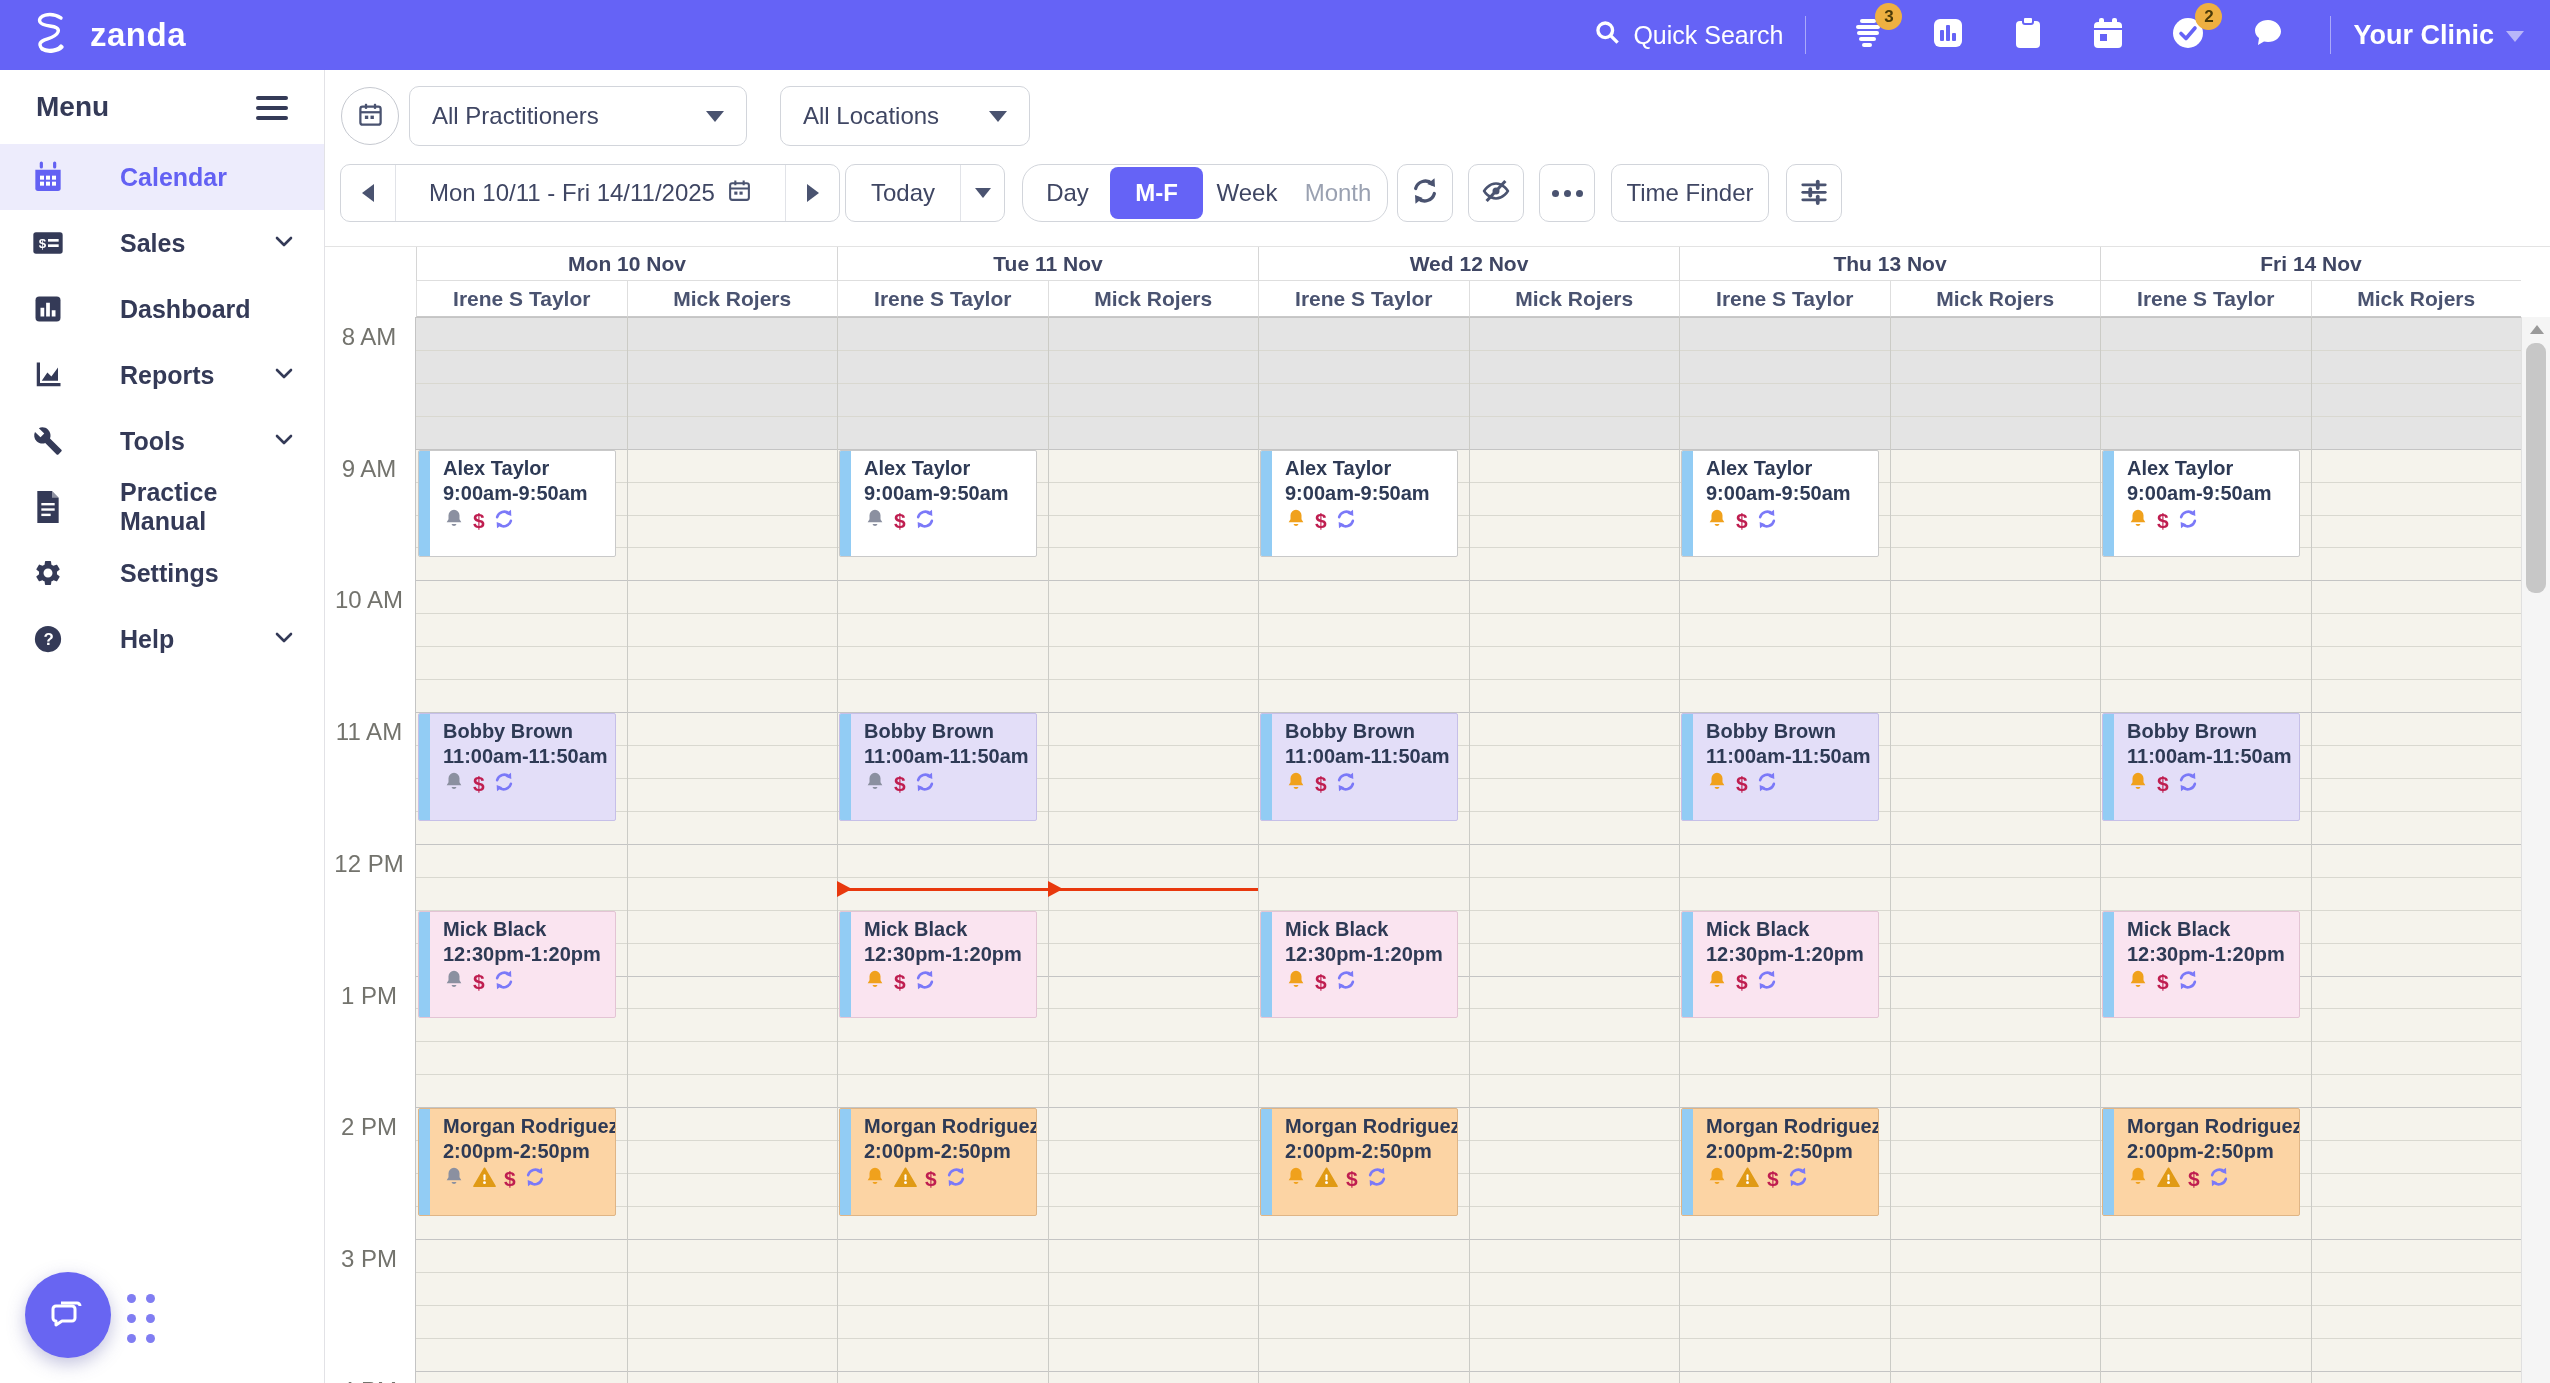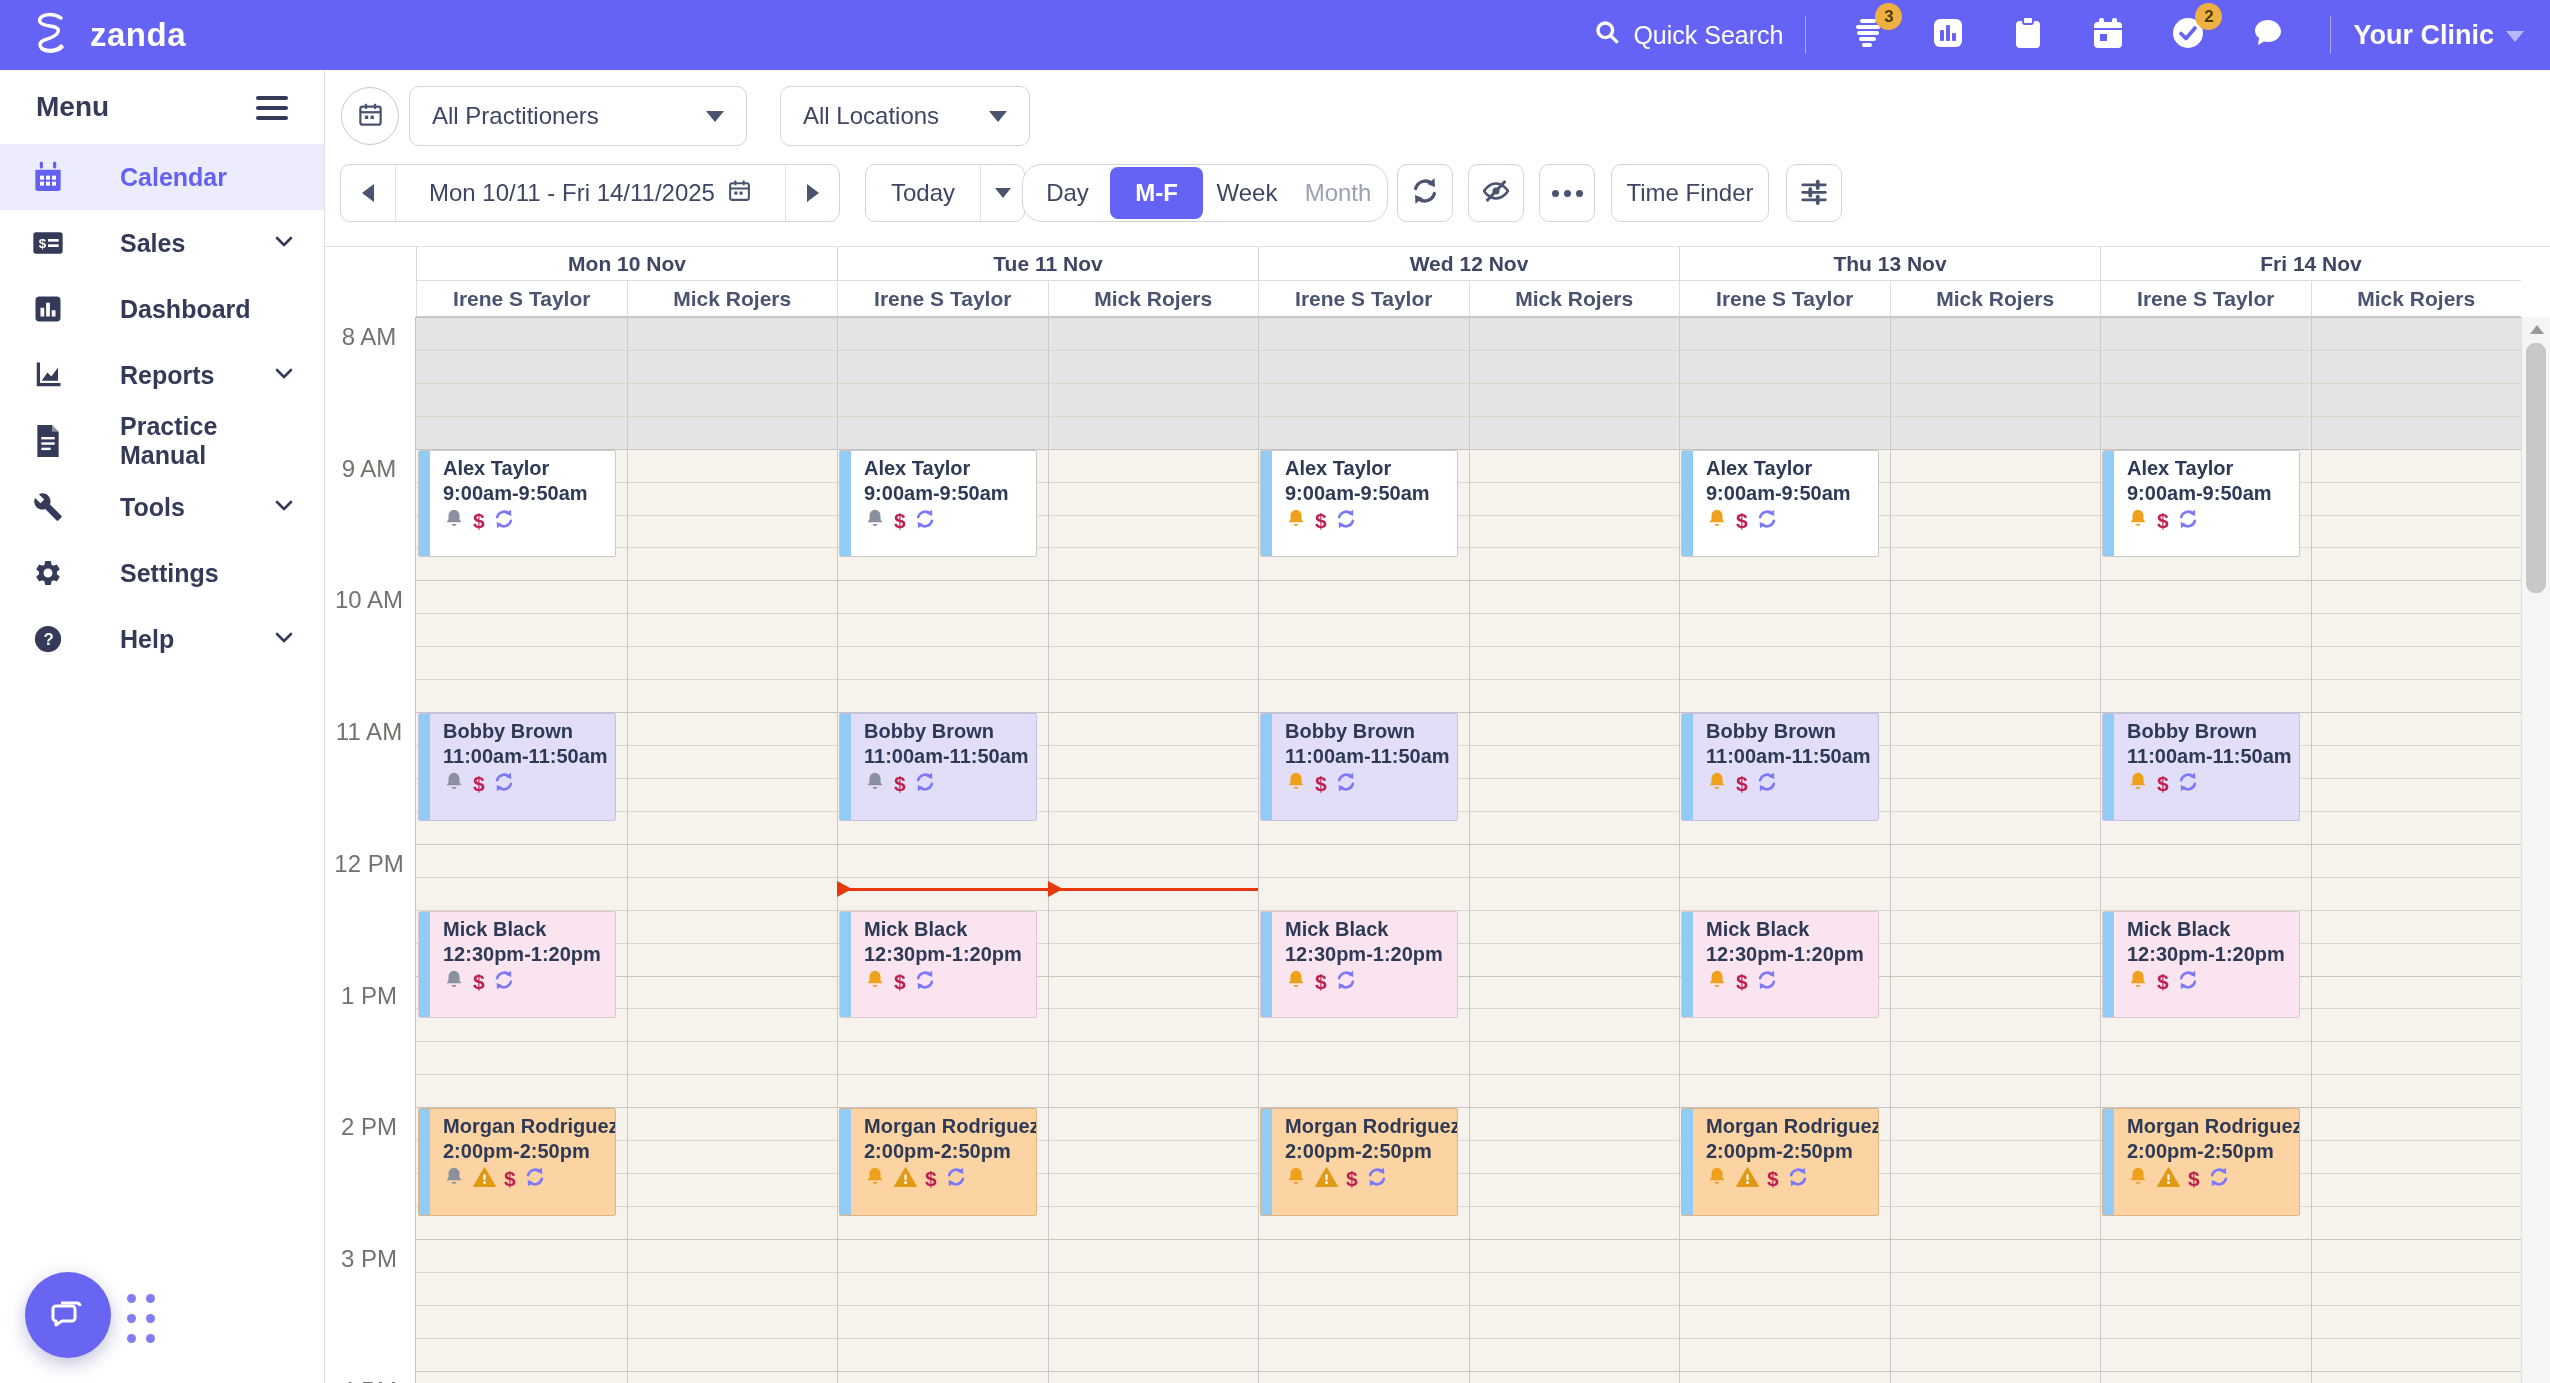--- a/index.html
+++ b/index.html
@@ -265,40 +265,40 @@
             <path d="M7 16.5l4.5-6.5 3.2 3.2 5.3-7.2v10.5z"></path>
           </svg>
         </span>
         <span class="s-label">Reports</span>
         <span><svg class="chev" viewBox="0 0 24 24" fill="none" stroke="currentColor" stroke-width="2.6" stroke-linecap="round" stroke-linejoin="round">
             <path d="M5 9l7 7 7-7"></path>
           </svg></span>
       </div>
       <div class="side-item">
         <span class="s-ic">
+          <svg width="30" height="30" viewBox="0 0 24 24" fill="currentColor">
+            <path d="M22.7 19l-9.1-9.1c.9-2.3.4-5-1.5-6.9-2-2-5-2.4-7.4-1.3L9 6 6 9 1.6 4.7C.4 7.1.9 10.1 2.9 12.1c1.9 1.9 4.6 2.4 6.9 1.5l9.1 9.1c.4.4 1 .4 1.4 0l2.3-2.3c.5-.4.5-1.1.1-1.4z"></path>
+          </svg>
+        </span>
+        <span class="s-label">Tools</span>
+        <span><svg class="chev" viewBox="0 0 24 24" fill="none" stroke="currentColor" stroke-width="2.6" stroke-linecap="round" stroke-linejoin="round">
+            <path d="M5 9l7 7 7-7"></path>
+          </svg></span>
+      </div>
+      <div class="side-item">
+        <span class="s-ic">
           <svg width="28" height="32" viewBox="0 0 20 24" fill="currentColor">
             <path d="M2 0h11l5 5v19H2z"></path>
             <path d="M13 0v5h5z" fill="#fff" opacity=".45"></path>
             <rect x="5" y="9" width="10" height="1.8" fill="#fff"></rect>
             <rect x="5" y="13" width="10" height="1.8" fill="#fff"></rect>
             <rect x="5" y="17" width="7" height="1.8" fill="#fff"></rect>
           </svg>
         </span>
         <span class="s-label">Practice Manual</span>
-      </div>
-      <div class="side-item">
-        <span class="s-ic">
-          <svg width="30" height="30" viewBox="0 0 24 24" fill="currentColor">
-            <path d="M22.7 19l-9.1-9.1c.9-2.3.4-5-1.5-6.9-2-2-5-2.4-7.4-1.3L9 6 6 9 1.6 4.7C.4 7.1.9 10.1 2.9 12.1c1.9 1.9 4.6 2.4 6.9 1.5l9.1 9.1c.4.4 1 .4 1.4 0l2.3-2.3c.5-.4.5-1.1.1-1.4z"></path>
-          </svg>
-        </span>
-        <span class="s-label">Tools</span>
-        <span><svg class="chev" viewBox="0 0 24 24" fill="none" stroke="currentColor" stroke-width="2.6" stroke-linecap="round" stroke-linejoin="round">
-            <path d="M5 9l7 7 7-7"></path>
-          </svg></span>
       </div>
       <div class="side-item">
         <span class="s-ic">
           <svg width="30" height="30" viewBox="0 0 24 24" fill="currentColor">
             <path d="M19.14 12.94c.04-.3.06-.61.06-.94 0-.32-.02-.64-.07-.94l2.03-1.58c.18-.14.23-.41.12-.61l-1.92-3.32c-.12-.22-.37-.29-.59-.22l-2.39.96c-.5-.38-1.03-.7-1.62-.94l-.36-2.54c-.04-.24-.24-.41-.48-.41h-3.84c-.24 0-.43.17-.47.41l-.36 2.54c-.59.24-1.13.57-1.62.94l-2.39-.96c-.22-.08-.47 0-.59.22L2.74 8.87c-.12.21-.08.47.12.61l2.03 1.58c-.05.3-.09.63-.09.94s.02.64.07.94l-2.03 1.58c-.18.14-.23.41-.12.61l1.92 3.32c.12.22.37.29.59.22l2.39-.96c.5.38 1.03.7 1.62.94l.36 2.54c.05.24.24.41.48.41h3.84c.24 0 .44-.17.47-.41l.36-2.54c.59-.24 1.13-.56 1.62-.94l2.39.96c.22.08.47 0 .59-.22l1.92-3.32c.12-.22.07-.47-.12-.61l-2.01-1.58zM12 15.6c-1.98 0-3.6-1.62-3.6-3.6s1.62-3.6 3.6-3.6 3.6 1.62 3.6 3.6-1.62 3.6-3.6 3.6z"></path>
           </svg>
         </span>
         <span class="s-label">Settings</span>
       </div>
       <div class="side-item">
@@ -358,21 +358,21 @@
               <rect x="7" y="13" width="3" height="3" fill="#4a5370" stroke="none"></rect>
               <rect x="12" y="13" width="3" height="3" fill="#4a5370" stroke="none"></rect>
             </svg>
           </span>
         </div>
         <div style="width:54px;">
             <span class="tri-right"></span>
           </div>
       </div>
 
-      <div class="btn-group" style="left:540px;">
+      <div class="btn-group" style="left:520px;">
         <div style="width:114px;">
             <span>Today</span>
           </div>
         <div style="width:44px;">
             <span class="caret-dk" style="border-left-width:8px;border-right-width:8px;border-top-width:10px;"></span>
           </div>
       </div>
 
       <div class="seg" style="left:697px;">
         <div style="width:85px;">Day</div>

